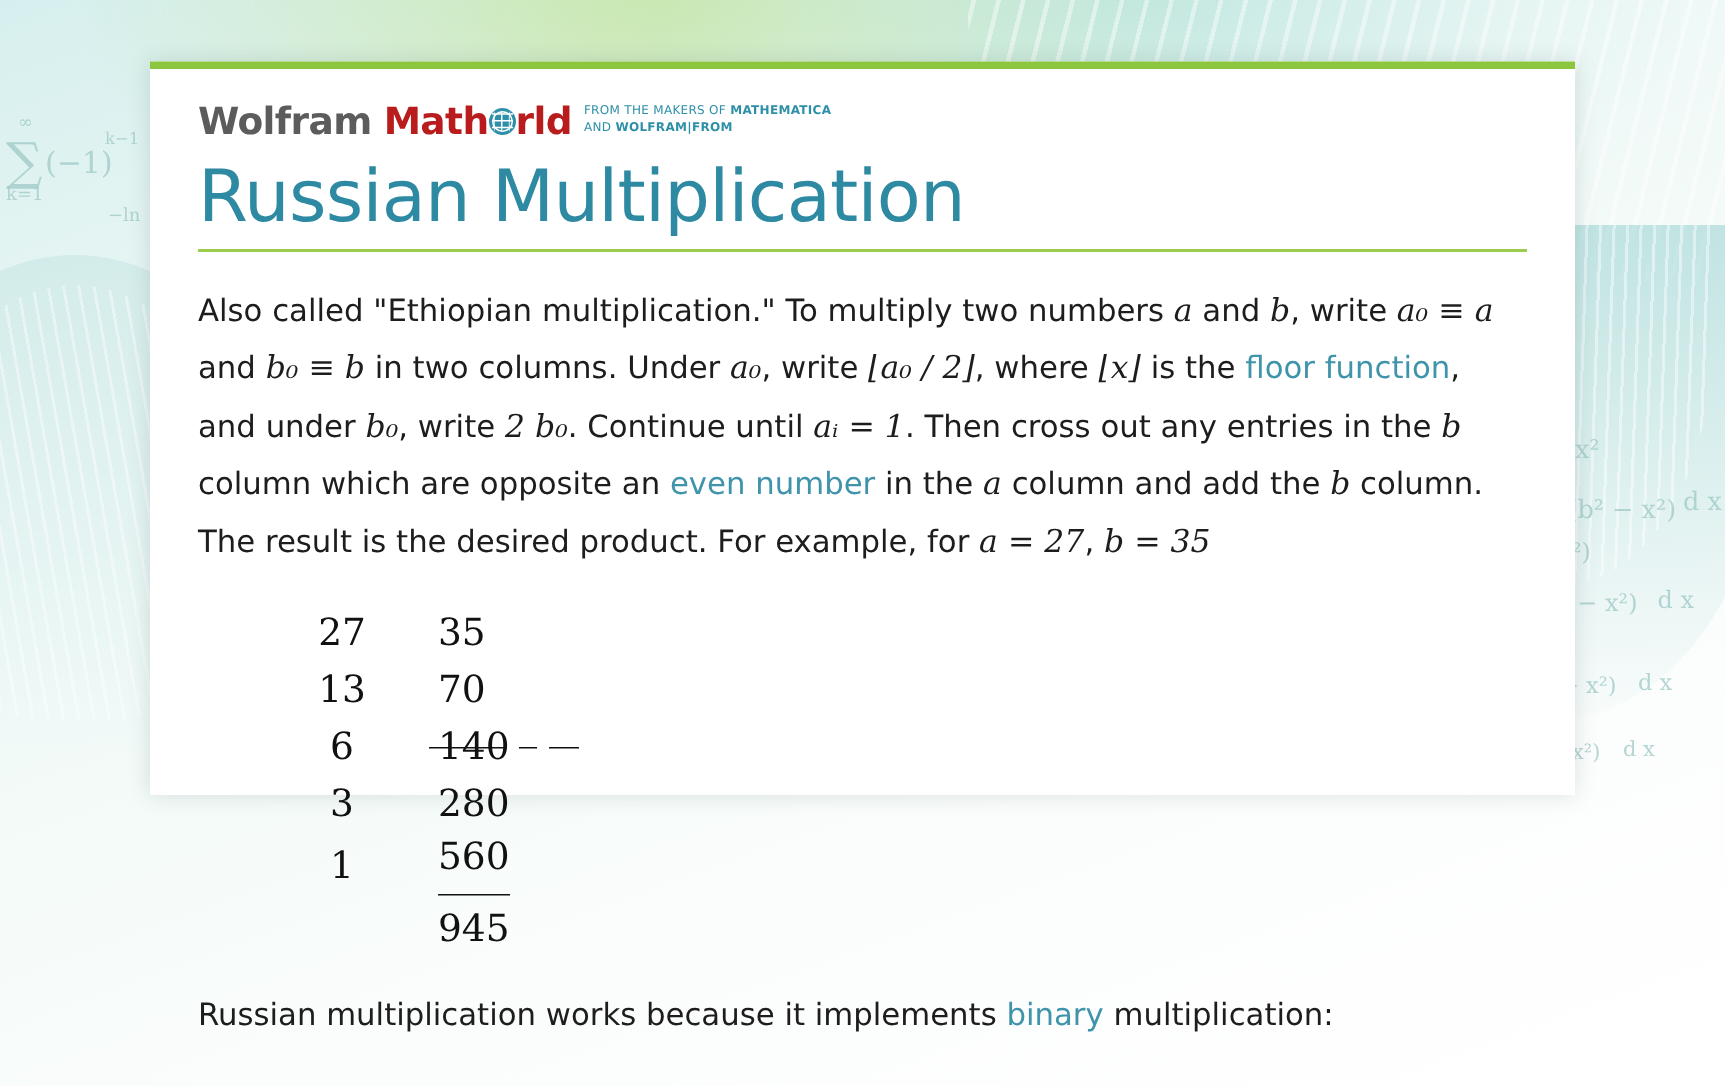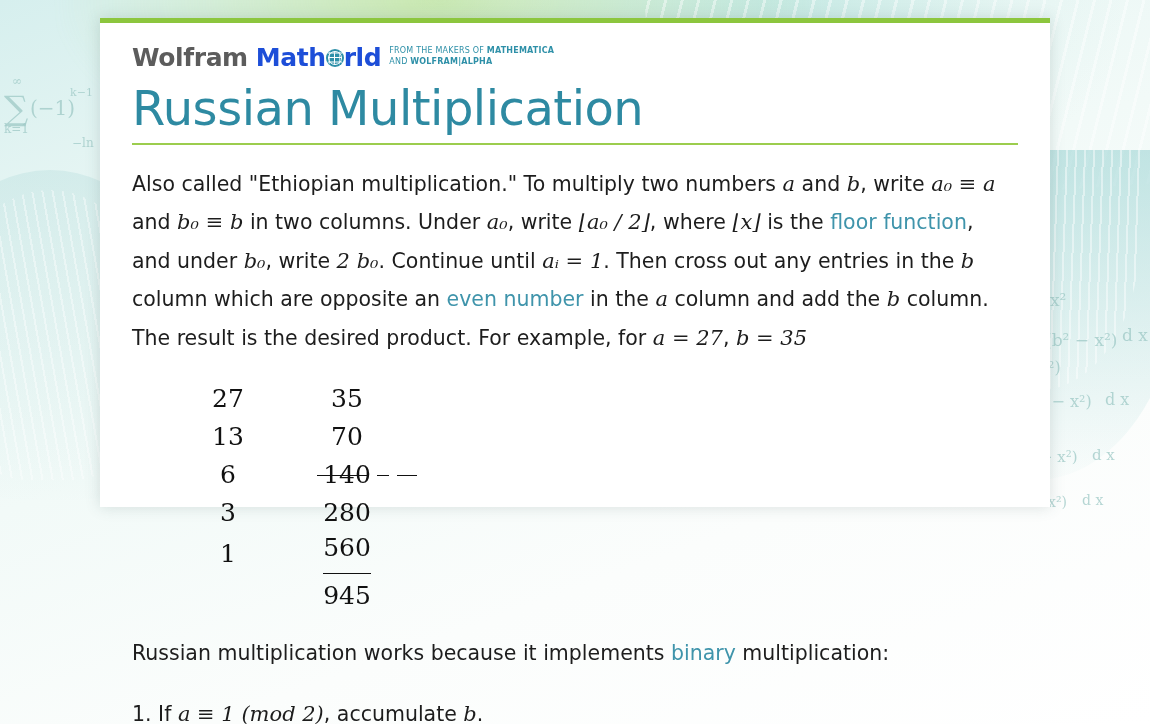--- a/index.html
+++ b/index.html
@@ -28,28 +28,28 @@
       background:repeating-linear-gradient(92deg, rgba(255,255,255,.45) 0 2px, rgba(255,255,255,0) 2px 9px);}
   #bg .shellL{position:absolute;top:170px;left:-90px;width:280px;height:330px;
       border-radius:50% 50% 40% 40%;
       background:linear-gradient(180deg, rgba(150,205,205,.22), rgba(210,235,233,.02));}
   #bg .shellL2{position:absolute;top:190px;left:-60px;width:220px;height:290px;
       border-radius:50% 50% 40% 40%;
       background:repeating-linear-gradient(80deg, rgba(255,255,255,.40) 0 2px, rgba(255,255,255,0) 2px 10px);}
   .bgformula{position:absolute;color:#9ec9c6;font-family:"DejaVu Serif", serif;
              user-select:none;white-space:nowrap;}
   
-  #card{position:absolute;left:100px;top:18px;width:950px;height:489px;
+  #card{position:absolute;left:100px;top:41px;width:950px;height:489px;
         background:#ffffff;box-shadow:0 0 14px rgba(60,90,90,.18);}
   #card .topbar{height:5px;background:#8cc63e;}
   .inner{padding:0 32px;}
   
   .logo-row{display:flex;align-items:flex-end;gap:8px;padding-top:22px;}
   .logo-wolfram{font-size:25px;font-weight:bold;color:#5c5c5c;letter-spacing:-.4px;line-height:1;}
-  .logo-mathworld{font-size:25px;font-weight:bold;color:#1d4ed8;letter-spacing:-.4px;line-height:1;
+  .logo-mathworld{font-size:25px;font-weight:bold;color:#b91c1c;letter-spacing:-.4px;line-height:1;
                   display:flex;align-items:center;}
   .globe{display:inline-block;width:18px;height:18px;border-radius:50%;
          background:#2e90a8;position:relative;margin:0 0px;vertical-align:-2px;overflow:hidden;}
   .globe:before{content:"";position:absolute;inset:2px;border-radius:50%;
          border:1.4px solid #ffffff;box-sizing:border-box;}
   .globe:after{content:"";position:absolute;left:50%;top:2px;bottom:2px;width:1.4px;
          margin-left:-.7px;background:#ffffff;border-radius:50%;
          box-shadow:-5px 0 0 -0.2px #fff, 5px 0 0 -0.2px #fff;}
   .globe .lat{position:absolute;left:2px;right:2px;top:50%;height:1.4px;margin-top:-.7px;background:#fff;
          box-shadow:0 -4.5px 0 #fff, 0 4.5px 0 #fff;}
@@ -65,21 +65,21 @@
         text-align:left;}
   .para a{color:#3f94ab;text-decoration:none;}
   var, .mi{font-family:"DejaVu Serif", serif;font-style:italic;font-size:21px;}
   .mn{font-family:"DejaVu Serif", serif;font-style:normal;font-size:21px;}
   .nb{white-space:nowrap;}
   
   .calc{margin:22px 0 0 60px;font-family:"DejaVu Serif", serif;font-size:25px;color:#111;}
   .calc table{border-collapse:collapse;}
   .calc td{padding:2px 0;height:34px;vertical-align:middle;}
   .col-a{width:72px;text-align:center;}
-  .col-b{width:110px;text-align:center;padding-left:28px !important;position:relative;}
+  .col-b{width:110px;text-align:left;padding-left:28px !important;position:relative;}
   .crossed{position:relative;display:inline-block;}
   .crossed:after{content:"";position:absolute;left:-6px;right:-46px;top:52%;height:1.6px;
      background:linear-gradient(to right,#111 0,#111 52px, transparent 52px, transparent 60px,
                 #111 60px,#111 72px, transparent 72px, transparent 80px, #111 80px, #111 92px);}
   .ruled{display:inline-block;border-bottom:1.8px solid #111;padding-bottom:11px;}
   
   .numlist{font-size:20.5px;line-height:38px;color:#1d1d1d;margin-top:22px;}
 </style>
 </head>
 <body>
@@ -120,21 +120,21 @@
       <span class="logo-wolfram">Wolfram</span>
       <span class="logo-mathworld">
         <span>Math</span>
           <span class="globe">
             <span class="lat"></span>
           </span>
           <span>rld</span>
       </span>
       <span class="tagline">
         <div><span class="lt">FROM THE MAKERS OF </span><span>MATHEMATICA</span></div>
-        <div><span class="lt">AND </span><span>WOLFRAM|ALPHA</span></div>
+        <div><span class="lt">AND </span><span>WOLFRAM|FROM</span></div>
       </span>
     </div>
 
     <h1 class="title">Russian Multiplication</h1>
     <div class="rule"></div>
 
     <div class="para">
       <span>Also called "Ethiopian multiplication." To multiply two numbers </span><var class="mi">a</var><span> and </span><var class="mi">b</var><span>, write </span><span class="mn nb" style="font-style:italic">a₀ ≡ a</span><span> and </span><span class="mn nb" style="font-style:italic">b₀ ≡ b</span><span> in two columns. Under </span><span class="mn nb" style="font-style:italic">a₀</span><span>, write </span><span class="mn nb" style="font-style:italic">⌊a₀ / 2⌋</span><span>, where </span><span class="mn nb" style="font-style:italic">⌊x⌋</span><span> is the </span><a href="#">floor function</a><span>, and under </span><span class="mn nb" style="font-style:italic">b₀</span><span>, write </span><span class="mn nb" style="font-style:italic">2 b₀</span><span>. Continue until </span><span class="mn nb" style="font-style:italic">aᵢ = 1</span><span>. Then cross out any entries in the </span><var class="mi">b</var><span> column which are opposite an </span><a href="#">even number</a><span> in the </span><var class="mi">a</var><span> column and add the </span><var class="mi">b</var><span> column. The result is the desired product. For example, for </span><span class="mn nb" style="font-style:italic">a = 27</span><span>, </span><span class="mn nb" style="font-style:italic">b = 35</span>
     </div>
 

